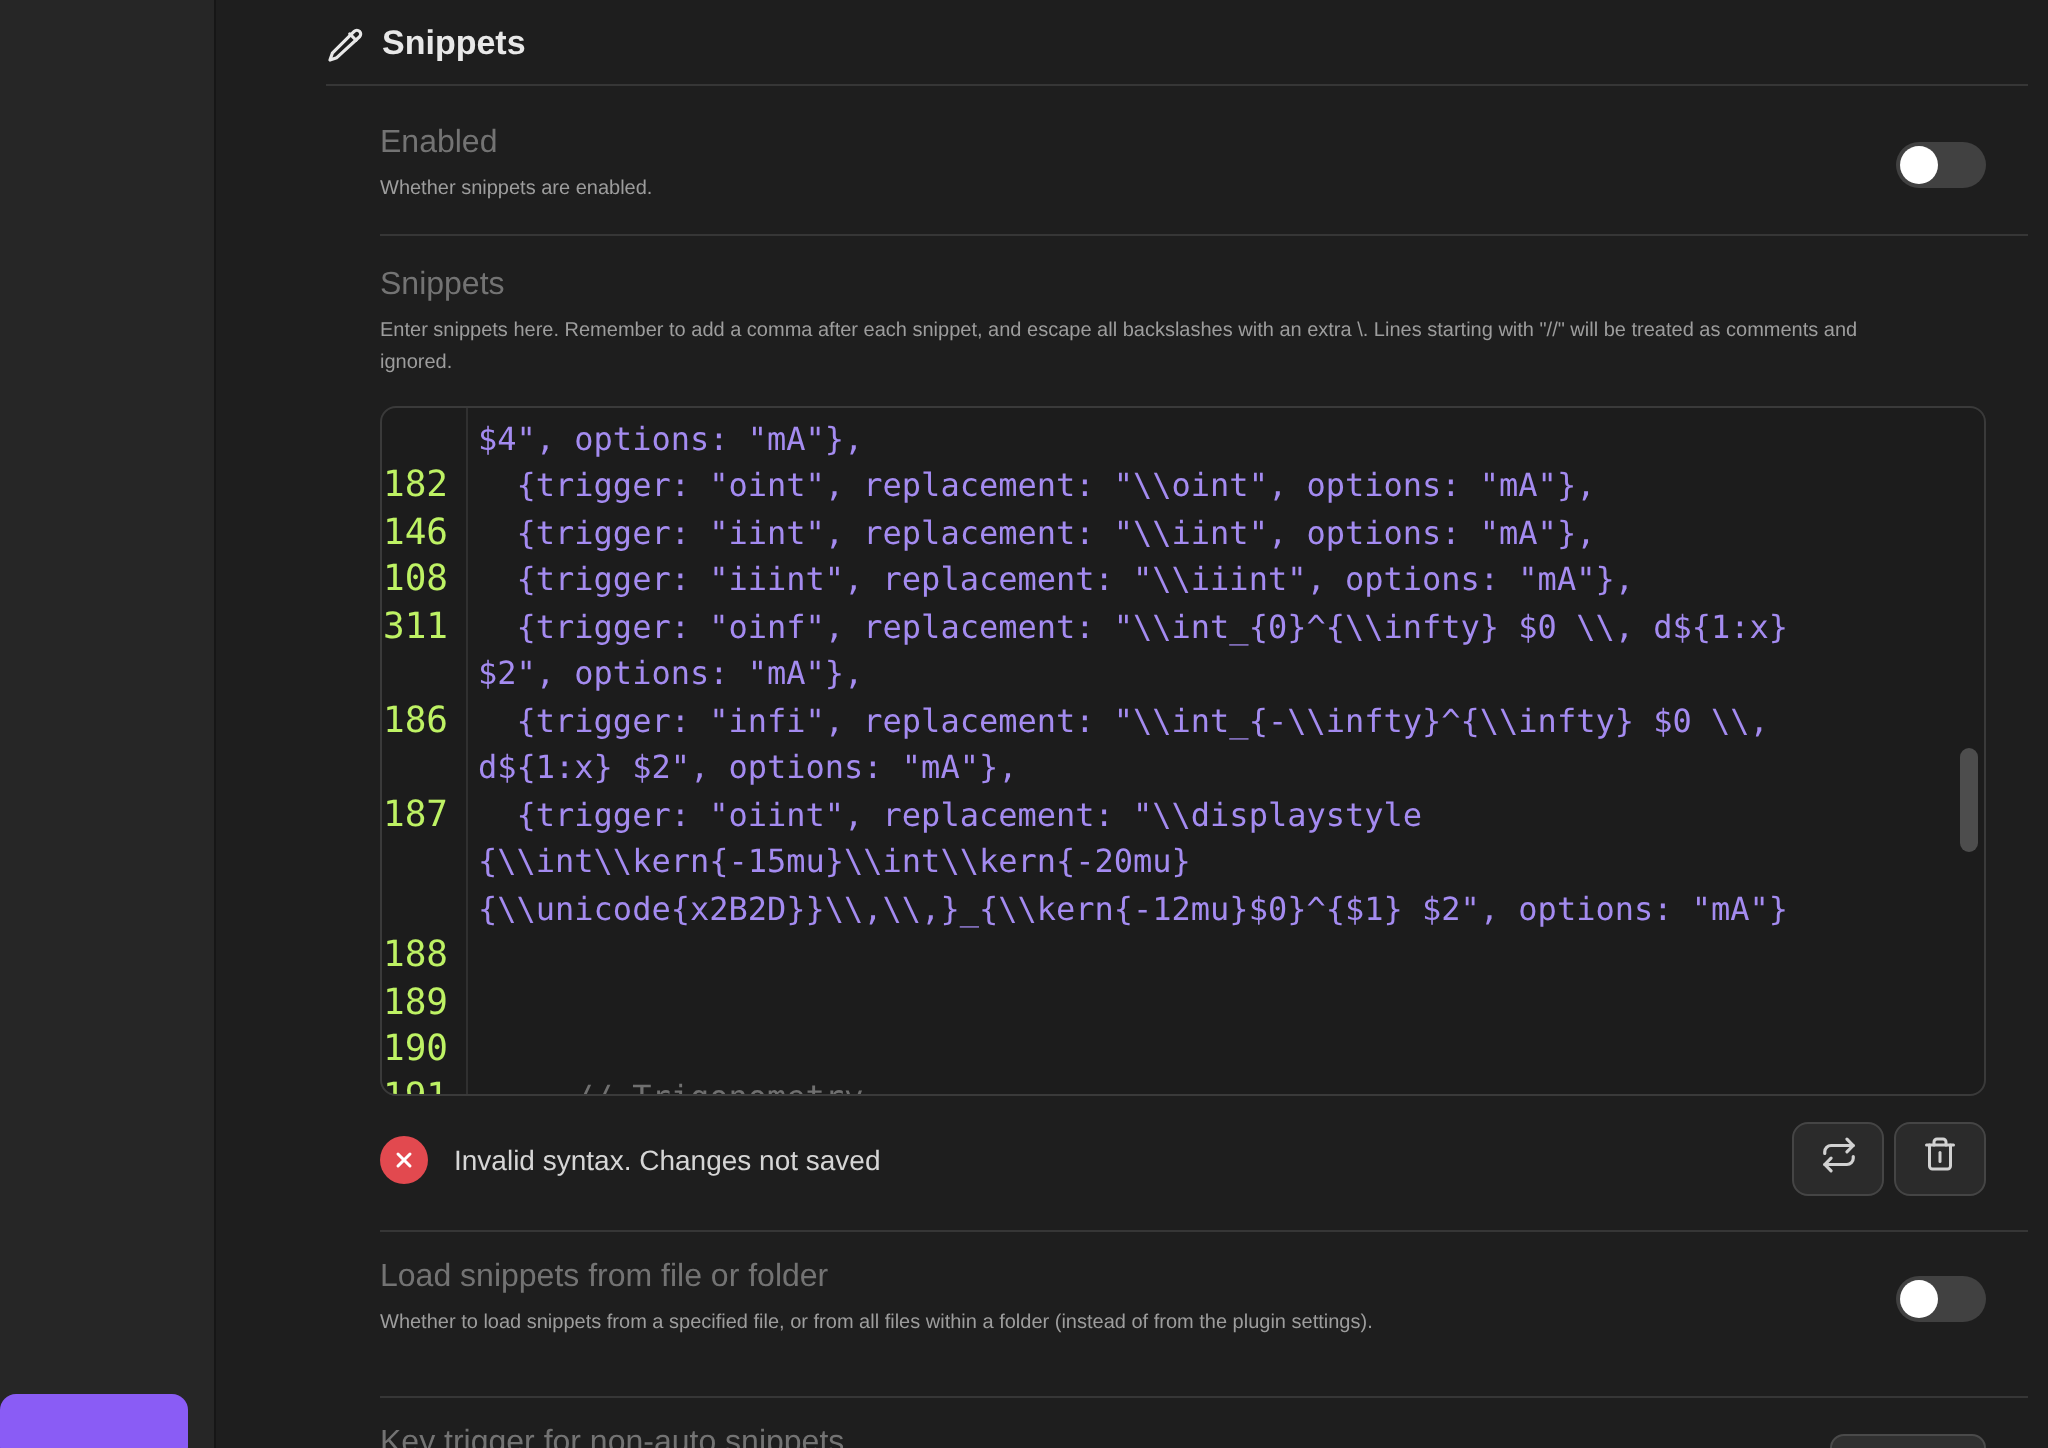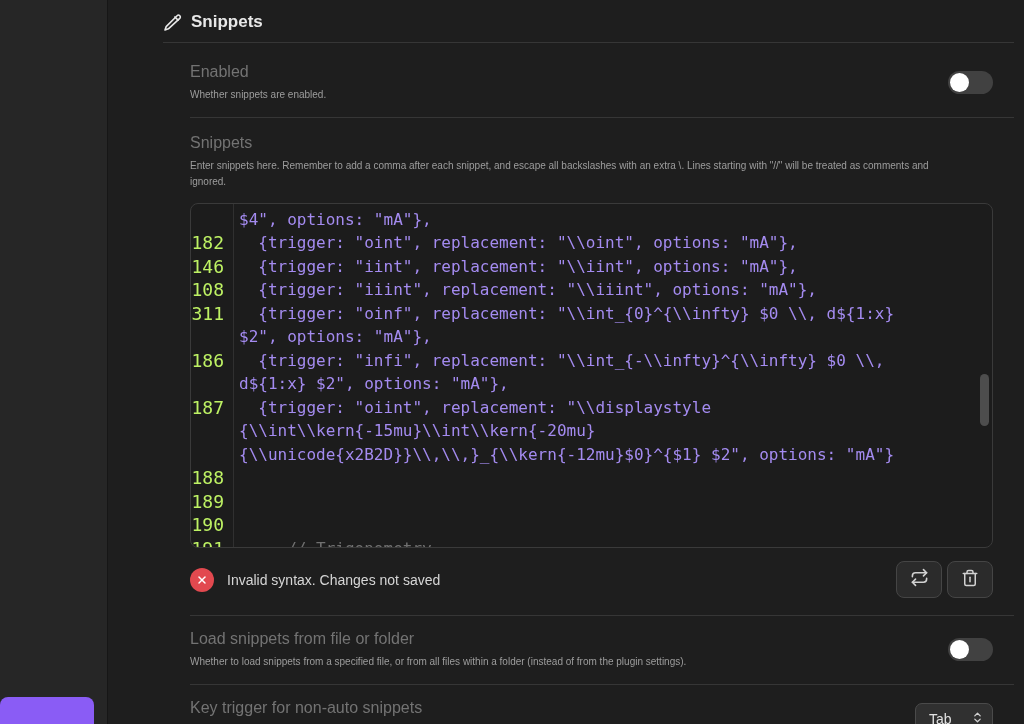--- a/index.html
+++ b/index.html
@@ -89,21 +89,21 @@
   }
   
   .dropdown {
     align-self:flex-start; margin-top:5px; flex:none;
     width:78px; height:31px; border-radius:7px;
     background:#303030; border:1px solid #4a4a4a;
     display:flex; align-items:center; justify-content:space-between;
     padding:0 8px 0 13px; cursor:pointer;
   }
   .dropdown .val { font-size:14px; color:#e2e2e2; }
-  .row-tight { padding-top:13px; padding-bottom:14px; }
+  .row-tight { padding-top:13px; padding-bottom:28px; }
   .row-last { padding-top:13px; padding-bottom:0; border-bottom:none; }
 </style>
 </head>
 <body>
 
 <div class="sidebar">
   <div class="accent-btn"></div>
 </div>
 
 <div class="main">

